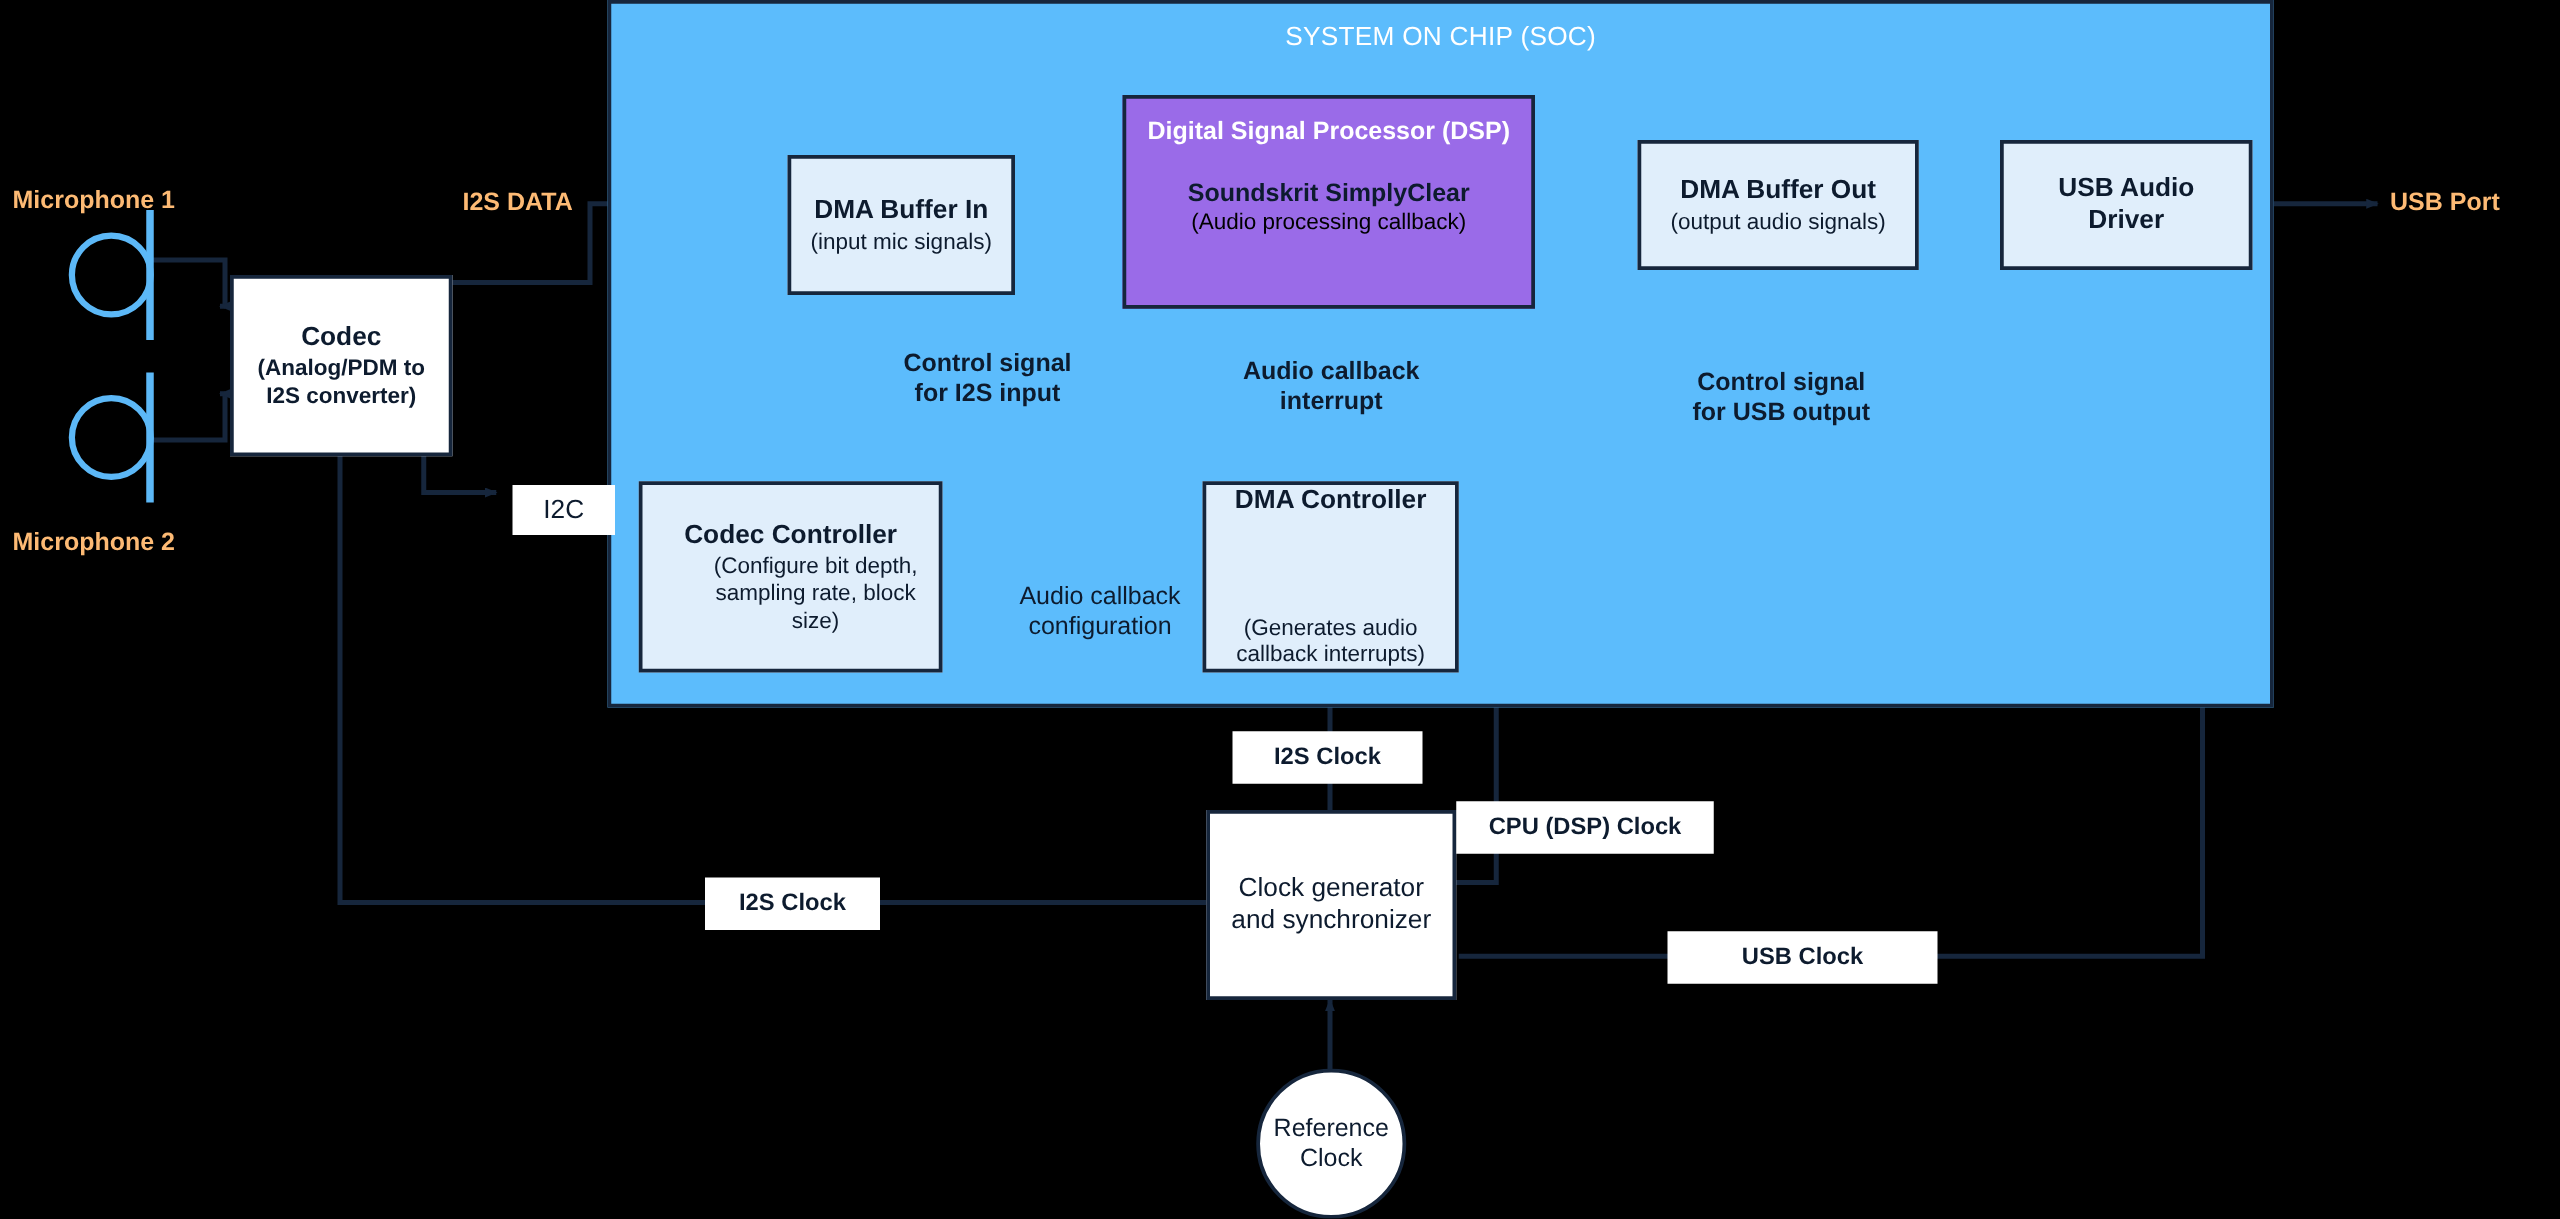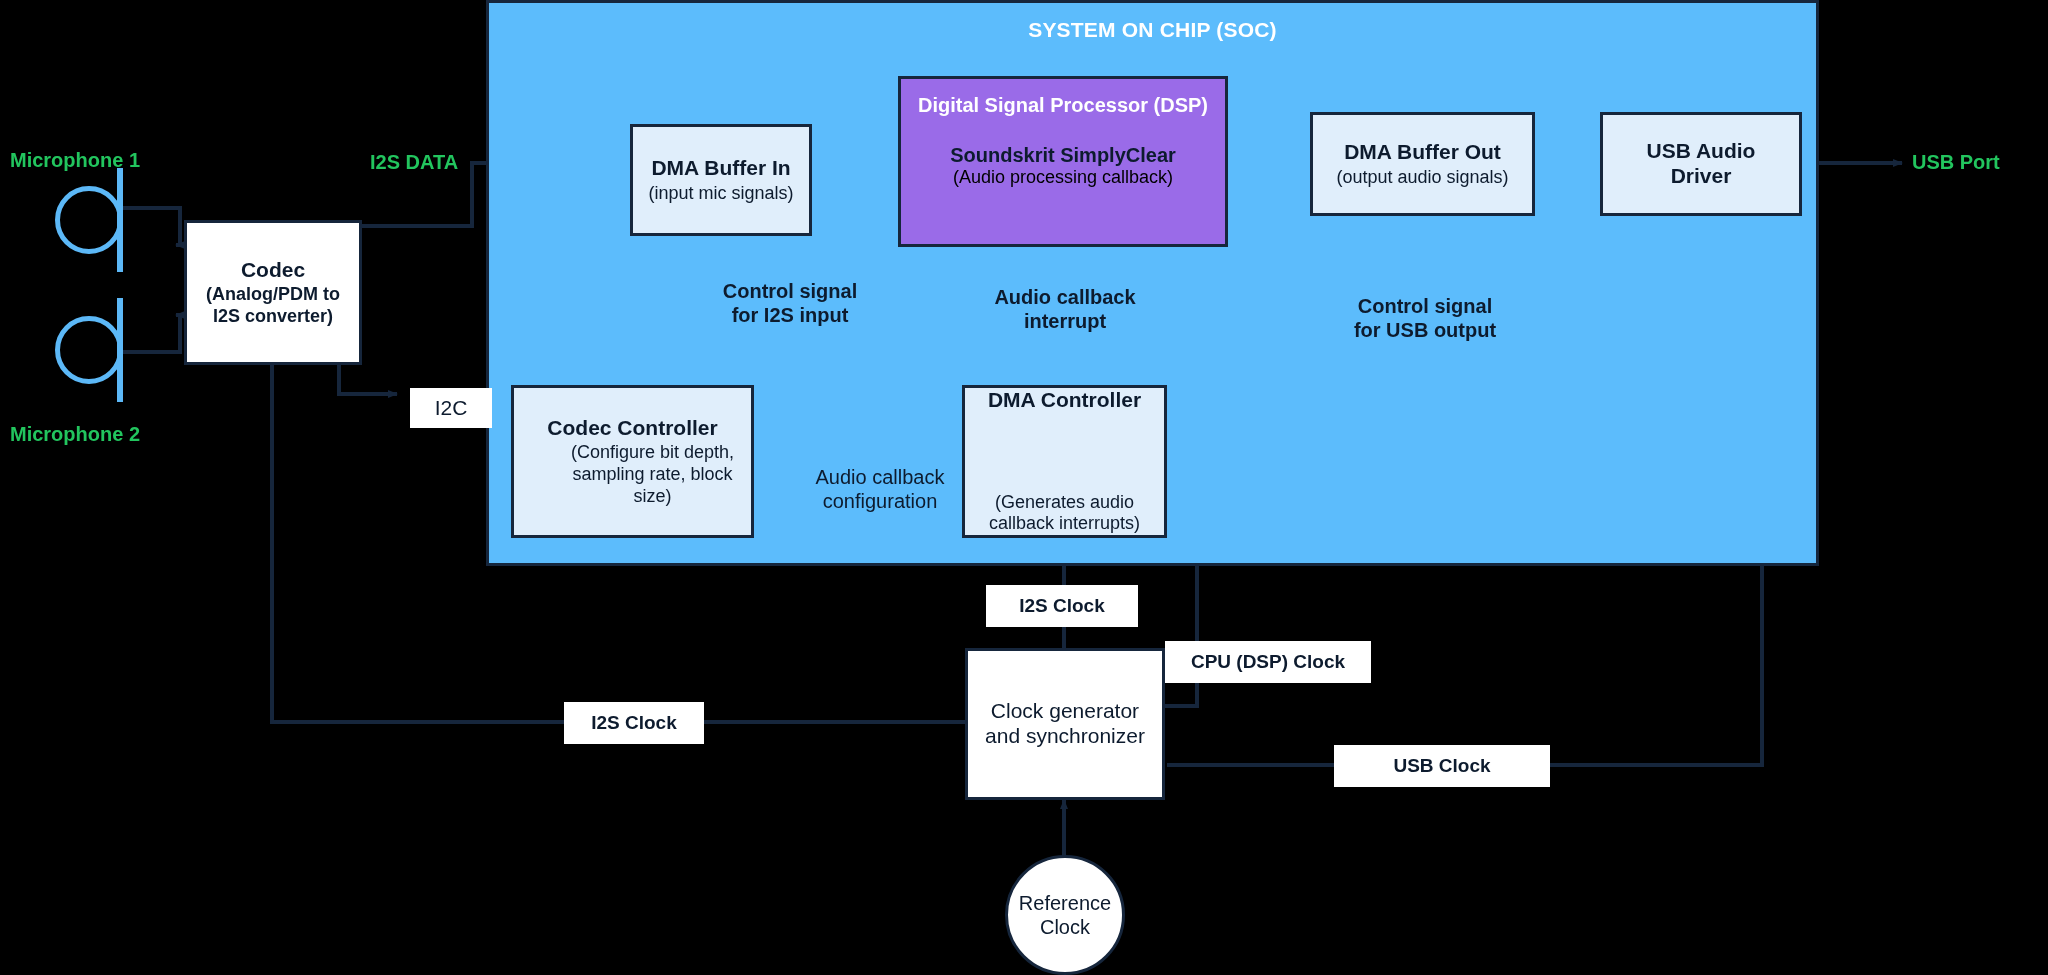--- a/index.html
+++ b/index.html
@@ -8,21 +8,21 @@
     font-family:"Liberation Sans", sans-serif;overflow:hidden;
   }
   #wires{position:absolute;left:0;top:0;width:2048px;height:975px;}
   .abs{position:absolute;box-sizing:border-box;}
 
   
   .soc{
     background:#5cbcfc;border:3px solid #16263c;
   }
   .soc-title{
-    color:#ffffff;font-weight:bold;font-size:21px;letter-spacing:.2px;
+    color:#ffffff;font-weight:normal;font-size:21px;letter-spacing:.2px;
     white-space:nowrap;
   }
 
   
   .box{
     background:#e0eefb;border:3px solid #16263c;
     display:flex;flex-direction:column;align-items:center;justify-content:center;
     text-align:center;color:#0d1b2e;
   }
   .box .t1{font-weight:bold;font-size:21px;line-height:1.18;}
@@ -43,21 +43,21 @@
     display:flex;align-items:center;justify-content:center;white-space:nowrap;
   }
   .tag-plain{font-weight:normal;}
 
   
   .lbl{
     color:#0d1b2e;text-align:center;white-space:pre-line;line-height:1.22;
   }
   .lbl-b{font-weight:bold;font-size:20px;}
   .lbl-n{font-weight:normal;font-size:20px;}
-  .lbl-dark{color:#22c55e;}
+  .lbl-dark{color:#fdba74;}
 
   
   .circle{
     background:#ffffff;border:3px solid #16263c;border-radius:50%;
     display:flex;flex-direction:column;align-items:center;justify-content:center;
     color:#0d1b2e;font-size:20px;line-height:1.22;text-align:center;
   }
 
   
   .mic-circle{

